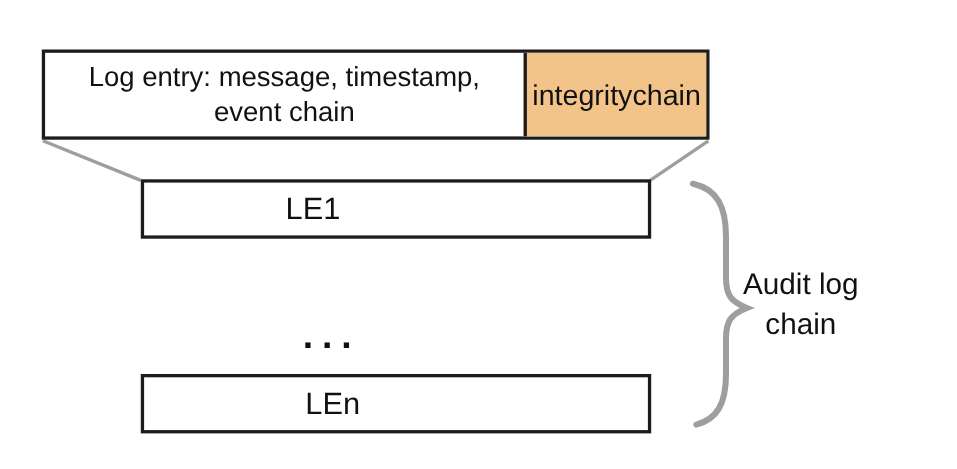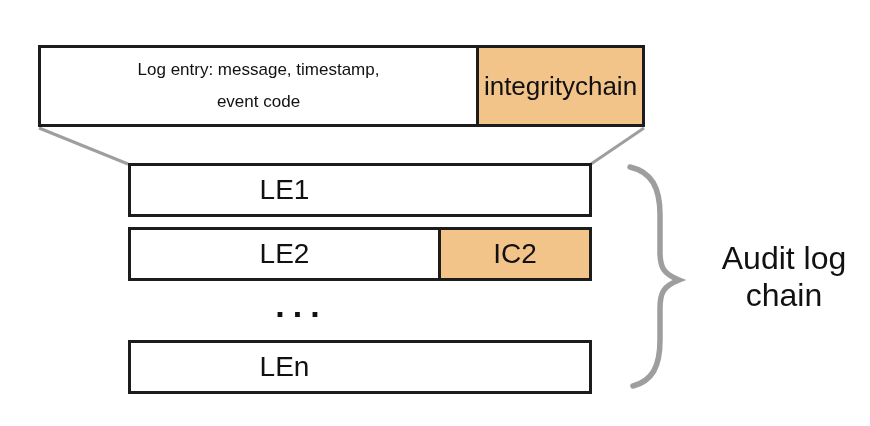--- a/index.html
+++ b/index.html
@@ -37,21 +37,21 @@
     border: 3px solid var(--border);
     display: flex;
     background: #ffffff;
   }
   .top-box .fields-cell {
     width: 435px;
     display: flex;
     flex-direction: column;
     align-items: center;
     justify-content: center;
-    font-size: 17px;
+    font-size: 25px;
     line-height: 32px;
     text-align: left;
   }
   .top-box .ic-cell {
     flex: 1;
     border-left: 3px solid var(--border);
     background: var(--highlight);
     display: flex;
     flex-direction: row;
     align-items: center;
@@ -65,21 +65,21 @@
   .chain-row {
     position: absolute;
     left: 128px;
     width: 464px; height: 54px;
     border: 3px solid var(--border);
     display: flex;
     background: #ffffff;
   }
   .row-1 { top: 163px; }
   .row-2 { top: 227px; }
-  .row-n { top: 340px; }
+  .row-n { top: 340px; padding-left: 18px; }
   .chain-row .le-cell {
     width: 307px;
     display: flex;
     align-items: center;
     justify-content: center;
     font-size: 28px;
   }
   .chain-row .ic-cell {
     flex: 1;
     border-left: 3px solid var(--border);
@@ -96,24 +96,24 @@
     width: 347px; height: 34px;
     text-align: center;
     font-size: 34px;
     font-weight: bold;
     letter-spacing: 8px;
     line-height: 34px;
   }
 
   .brace-label {
     position: absolute;
-    left: 716px; top: 240px;
+    left: 660px; top: 240px;
     width: 136px;
     text-align: center;
-    font-size: 32px;
+    font-size: 27px;
     line-height: 37px;
   }
 </style>
 </head>
 <body>
 
 <div class="canvas">
 
   <svg class="overlay" viewBox="0 0 870 426">
     <line class="callout-line" x1="39" y1="128" x2="128" y2="164"></line>
@@ -123,36 +123,32 @@
              L 660 252
              C 660 268, 664 274, 679 280
              C 664 286, 660 292, 660 308
              L 660 340
              C 660 367, 652 381, 633 386"></path>
   </svg>
 
   <div class="top-box">
     <div class="fields-cell">
       <div>Log entry: message, timestamp,</div>
-      <div>event code</div>
+      <div>event chain</div>
     </div>
     <div class="ic-cell">
       <div>integrity</div>
       <div>chain</div>
     </div>
   </div>
 
   <div class="chain-row row-1">
     <div class="le-cell">LE1</div>
   </div>
 
-  <div class="chain-row row-2">
-    <div class="le-cell">LE2</div>
-    <div class="ic-cell">IC2</div>
-  </div>
 
   <div class="ellipsis">...</div>
 
   <div class="chain-row row-n">
     <div class="le-cell">LEn</div>
   </div>
 
   <div class="brace-label">Audit log chain</div>
 
 </div>

